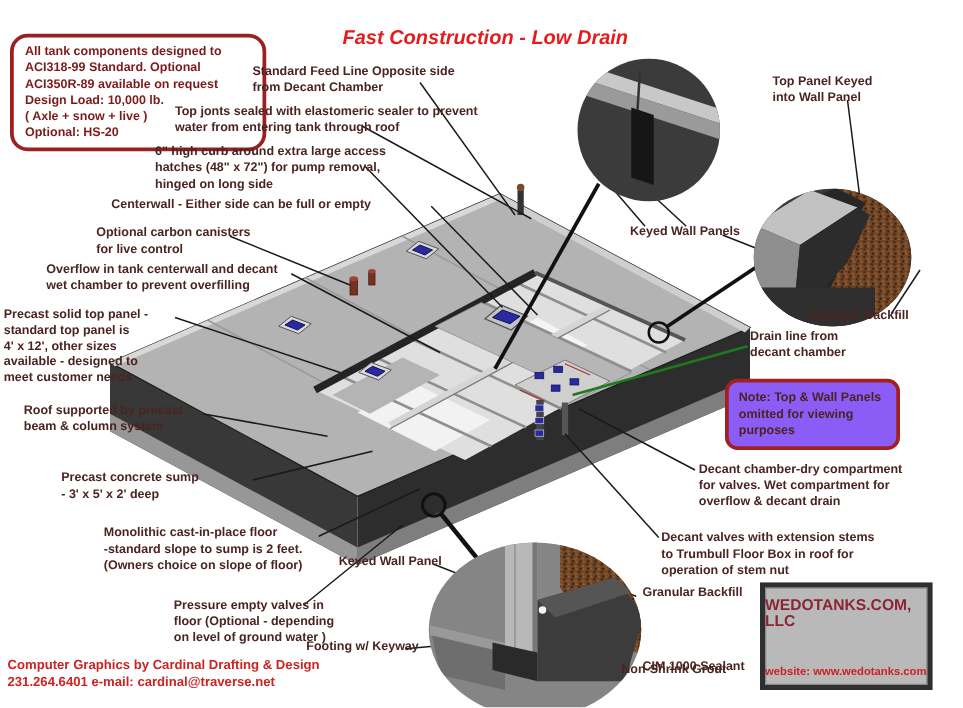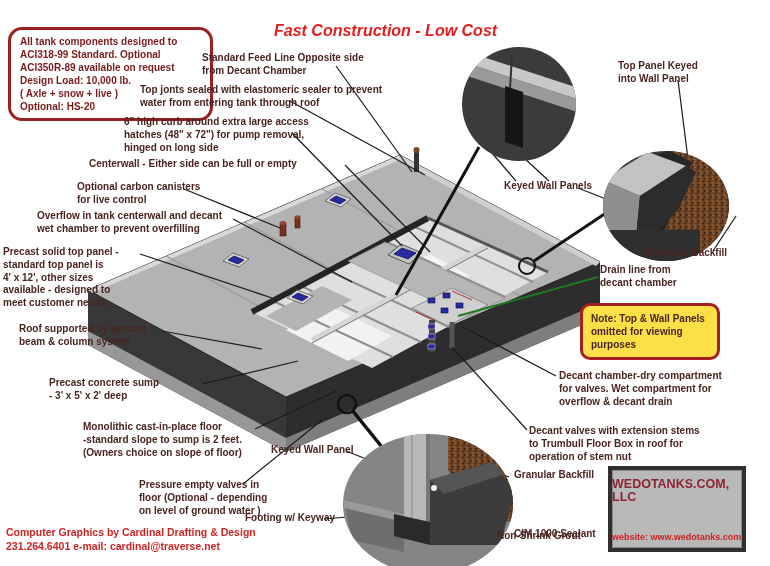--- a/index.html
+++ b/index.html
@@ -8,21 +8,21 @@
   .art{position:absolute;left:0;top:0;}
   .lbl{position:absolute;color:#4a2420;font:bold 10px/1.28 "Liberation Sans",sans-serif;
        white-space:pre-line;}
   .title{position:absolute;left:274px;top:22px;color:#e41c1c;
          font:bold italic 16px/1.1 "Liberation Sans",sans-serif;white-space:nowrap;}
   .stdbox{position:absolute;left:8px;top:7px;width:184px;border:3px solid #992121;
           border-radius:14px;padding:5px 6px 5px 9px;color:#7c1a1a;
           font:bold 10px/1.3 "Liberation Sans",sans-serif;white-space:pre-line;background:#fff;margin-top:20px;}
   .notebox{position:absolute;left:580px;top:303px;width:122px;border:3px solid #a32020;
            border-radius:10px;padding:6px 4px 6px 8px;color:#4a2420;
-           font:bold 10px/1.3 "Liberation Sans",sans-serif;white-space:pre-line;background:#fde047;}
+           font:bold 10px/1.3 "Liberation Sans",sans-serif;white-space:pre-line;background:#8b5cf6;}
   .logobox{position:absolute;left:608px;top:466px;width:130px;height:78px;
            border:4px solid #2f2f2f;background:#b9b9b9;box-shadow:inset 0 0 0 1px #8a8a8a;}
   .logobox .company{position:absolute;left:0;right:0;top:8px;text-align:left;color:#8b2535;
            font:bold 12.5px/1 "Liberation Sans",sans-serif;}
   .logobox .website{position:absolute;left:0;right:0;bottom:6px;text-align:left;color:#cc2222;
            font:bold 9px/1 "Liberation Sans",sans-serif;}
   .credits{position:absolute;left:6px;top:526px;color:#cc2323;
            font:bold 10.5px/1.3 "Liberation Sans",sans-serif;white-space:pre-line;}
 </style>
 </head>
@@ -198,21 +198,21 @@
       <rect x="426" y="434" width="4" height="88" fill="#777"></rect>
       <polygon points="430,480 492,462 515,492 500,545 430,545" fill="#3c3c3c"></polygon>
       <polygon points="430,480 492,462 505,474 444,494" fill="#555"></polygon>
       <polygon points="344,500 404,514 404,552 352,540" fill="#6e6e6e"></polygon>
       <polygon points="344,500 404,514 404,522 344,508" fill="#999"></polygon>
       <polygon points="394,514 430,522 430,545 394,536" fill="#2a2a2a"></polygon>
       <circle cx="434" cy="488" r="3" fill="#f5f5f5"></circle>
     </g>
   </svg>
 
-  <div class="title">Fast Construction - Low Cost</div>
+  <div class="title">Fast Construction - Low Drain</div>
 
   <div class="stdbox">All tank components designed to
 ACI318-99 Standard.   Optional
 ACI350R-89 available on request
 Design Load: 10,000 lb.
 ( Axle + snow + live )
 Optional: HS-20</div>
 
   <div class="notebox">Note: Top &amp; Wall Panels
 omitted for viewing purposes</div>

